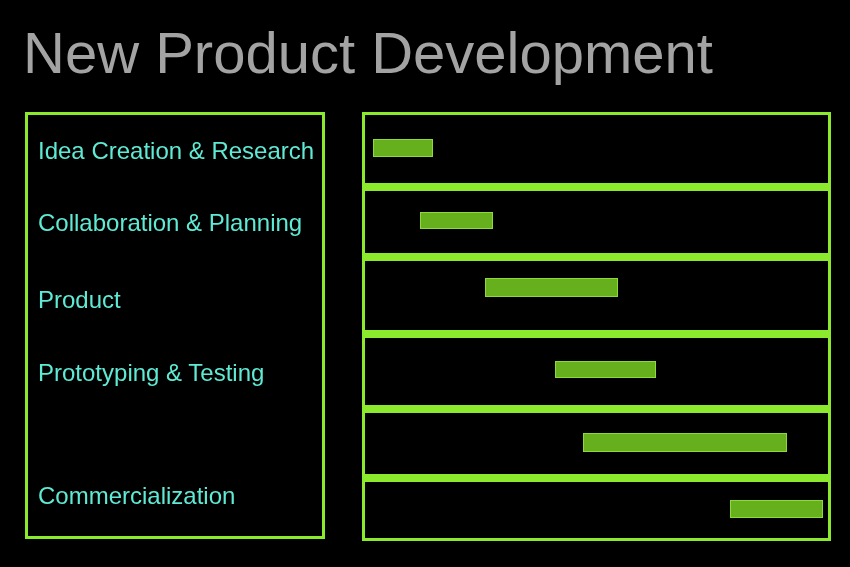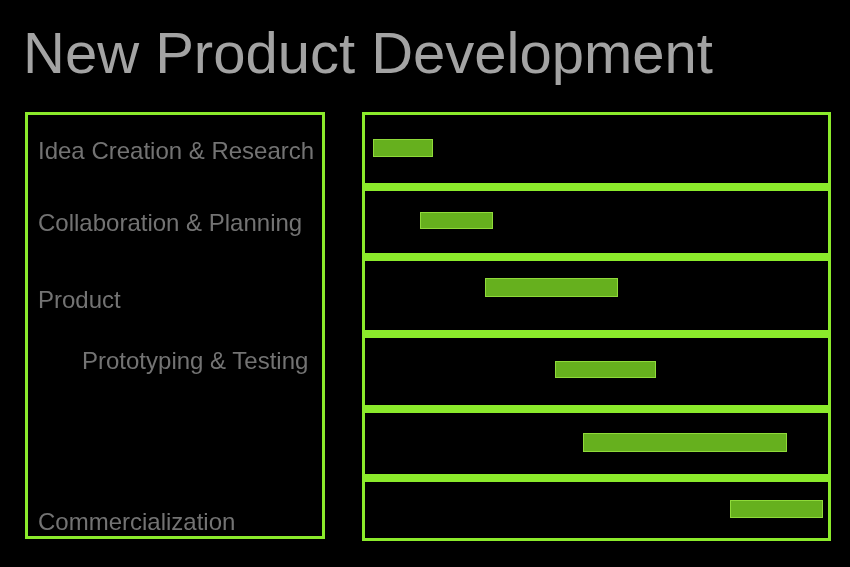--- a/index.html
+++ b/index.html
@@ -9,21 +9,21 @@
   }
   .title {
     position: absolute; left: 23px; top: 18px; font-size: 58px; line-height: 70px;
     font-weight: 400; color: #a3a3a3; letter-spacing: 0px; white-space: nowrap;
   }
   .label-box {
     position: absolute; left: 25px; top: 112px; width: 294px; height: 421px;
     border: 3px solid #8BEA2B; box-sizing: content-box;
   }
   .label {
-    position: absolute; left: 10px; font-size: 24px; line-height: 28px; color: #737373; white-space: nowrap;
+    position: absolute; left: 10px; font-size: 24px; line-height: 28px; color: #5eead4; white-space: nowrap;
   }
   .chart-box {
     position: absolute; left: 362px; top: 112px; width: 463px; height: 423px;
     border: 3px solid #8BEA2B; box-sizing: content-box;
   }
   .sep {
     position: absolute; left: 0; width: 463px; height: 8px; background: #8BEA2B;
   }
   .bar {
     position: absolute; background: #66B01E; border: 1px solid #8FDA3A; box-sizing: border-box;
@@ -31,22 +31,22 @@
 </style>
 </head>
 <body>
 
 <div class="title">New Product Development</div>
 
 <div class="label-box">
   <div class="label" style="top:22px;">Idea Creation &amp; Research</div>
   <div class="label" style="top:94px;">Collaboration &amp; Planning</div>
   <div class="label" style="top:171px;">Product</div>
-  <div class="label" style="top:232px;margin-left:44px;">Prototyping &amp; Testing</div>
-  <div class="label" style="top:393px;">Commercialization</div>
+  <div class="label" style="top:244px;">Prototyping &amp; Testing</div>
+  <div class="label" style="top:367px;">Commercialization</div>
 </div>
 
 <div class="chart-box">
   <div class="sep" style="top:68px;"></div>
   <div class="sep" style="top:138px;"></div>
   <div class="sep" style="top:215px;"></div>
   <div class="sep" style="top:290px;"></div>
   <div class="sep" style="top:359px;"></div>
 
   <div class="bar" style="left:8px; top:24px; width:60px; height:18px;"></div>

